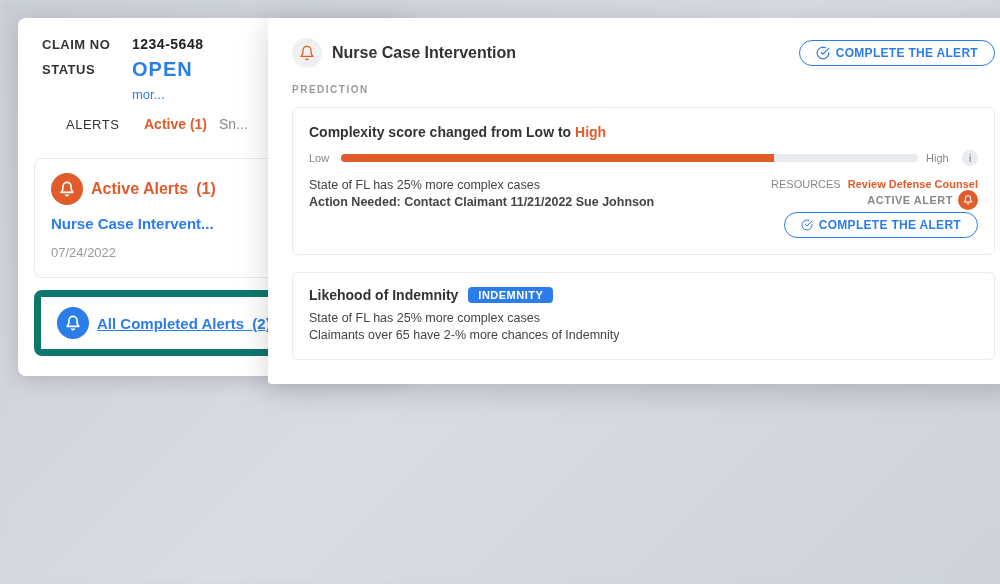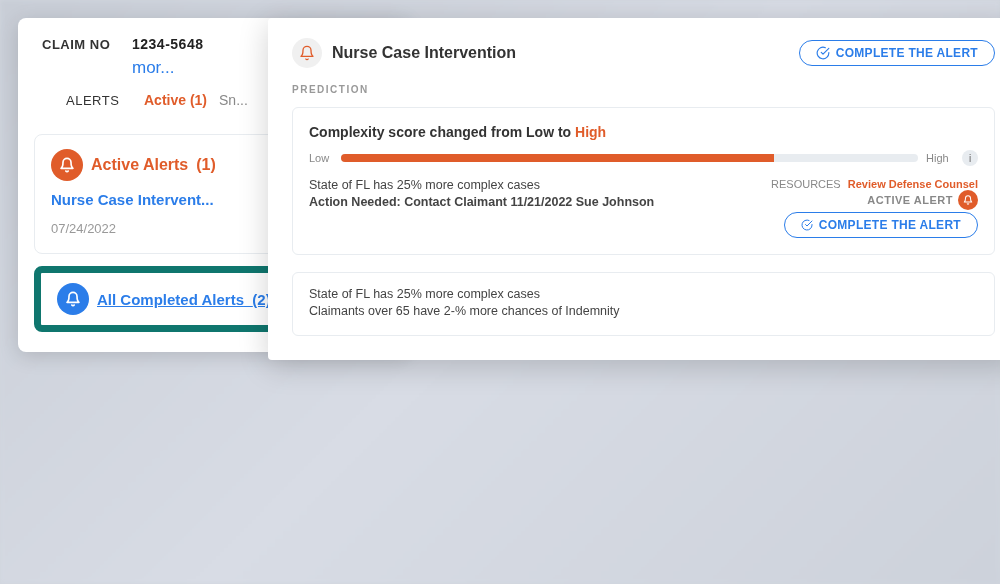--- a/index.html
+++ b/index.html
@@ -62,21 +62,21 @@
 
     .status-value {
       font-size: 20px;
       font-weight: 800;
       color: #2b7de9;
       letter-spacing: 1px;
     }
 
     .more-link {
       color: #2b7de9;
-      font-size: 17px;
+      font-size: 13px;
       text-decoration: none;
       margin-left: 90px;
       display: block;
       margin-bottom: 8px;
     }
 
     .alerts-row {
       display: flex;
       align-items: center;
       padding: 6px 24px;
@@ -454,20 +454,24 @@
 </head>
 <body>
 
 <div class="bg-blur"></div>
 
 <div class="left-panel">
   <div class="claim-section">
     <div class="claim-row">
       <span class="claim-label">CLAIM NO</span>
       <span class="claim-value">1234-5648</span>
+    </div>
+    <div class="claim-row">
+      <span class="claim-label">STATUS</span>
+      <span class="status-value">OPEN</span>
     </div>
     <a class="more-link">mor...</a>
     <div class="alerts-row">
       <span class="alerts-label">ALERTS</span>
       <span class="alerts-active">Active (1)</span>
       <span style="margin-left:4px; color:#888; font-size:14px;">Sn...</span>
     </div>
   </div>
 
   <div class="alerts-card">
@@ -568,18 +572,22 @@
             <path d="M22 11.08V12a10 10 0 1 1-5.93-9.14"></path>
             <polyline points="22 4 12 14.01 9 11.01"></polyline>
           </svg>
           <span>COMPLETE THE ALERT</span>
         </button>
       </div>
     </div>
   </div>
 
   <div class="indemnity-card">
+    <div class="indemnity-header">
+      <span class="indemnity-title">Likehood of Indemnity</span>
+      <span class="indemnity-badge">INDEMNITY</span>
+    </div>
     <div class="indemnity-desc">
       <p>State of FL has 25% more complex cases</p>
       <p>Claimants over 65 have 2-% more chances of Indemnity</p>
     </div>
   </div>
 </div>
 
 </body></html>

